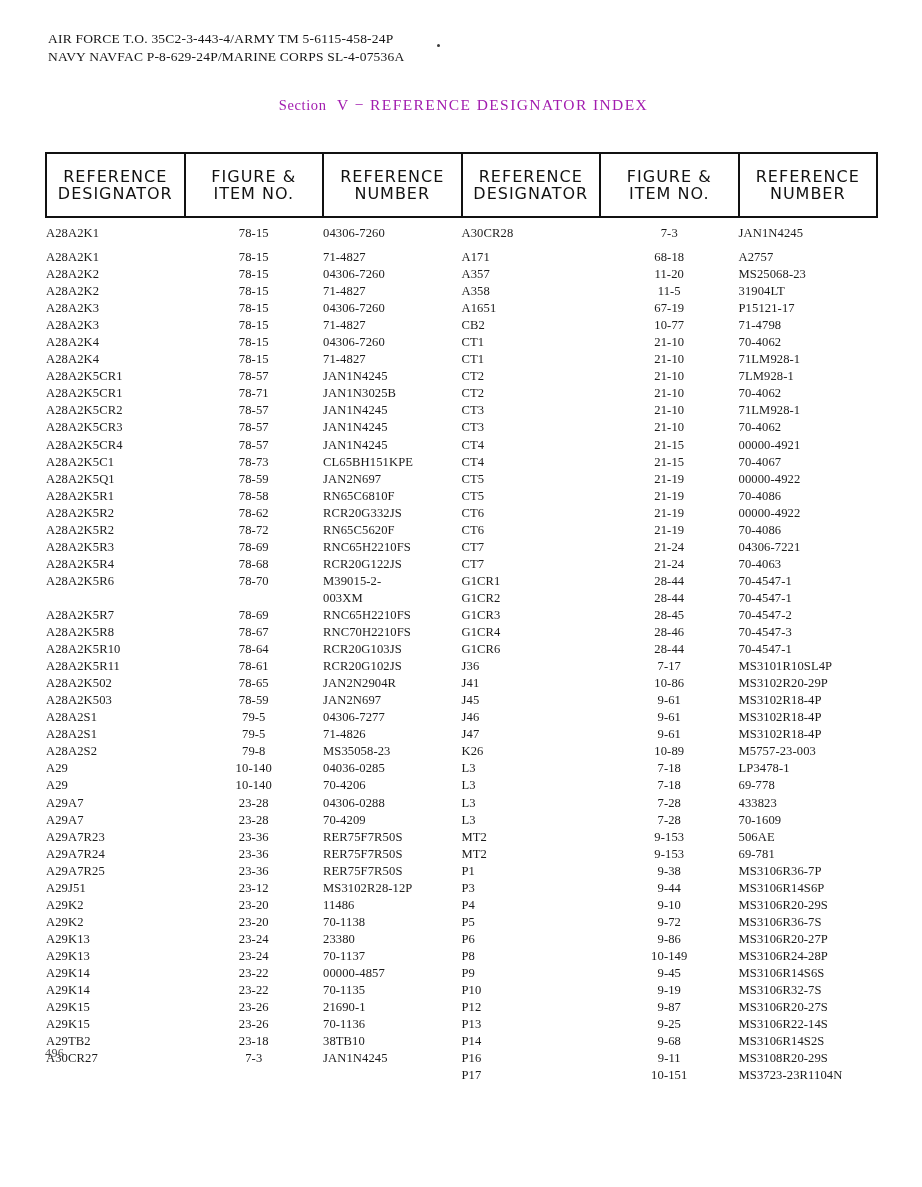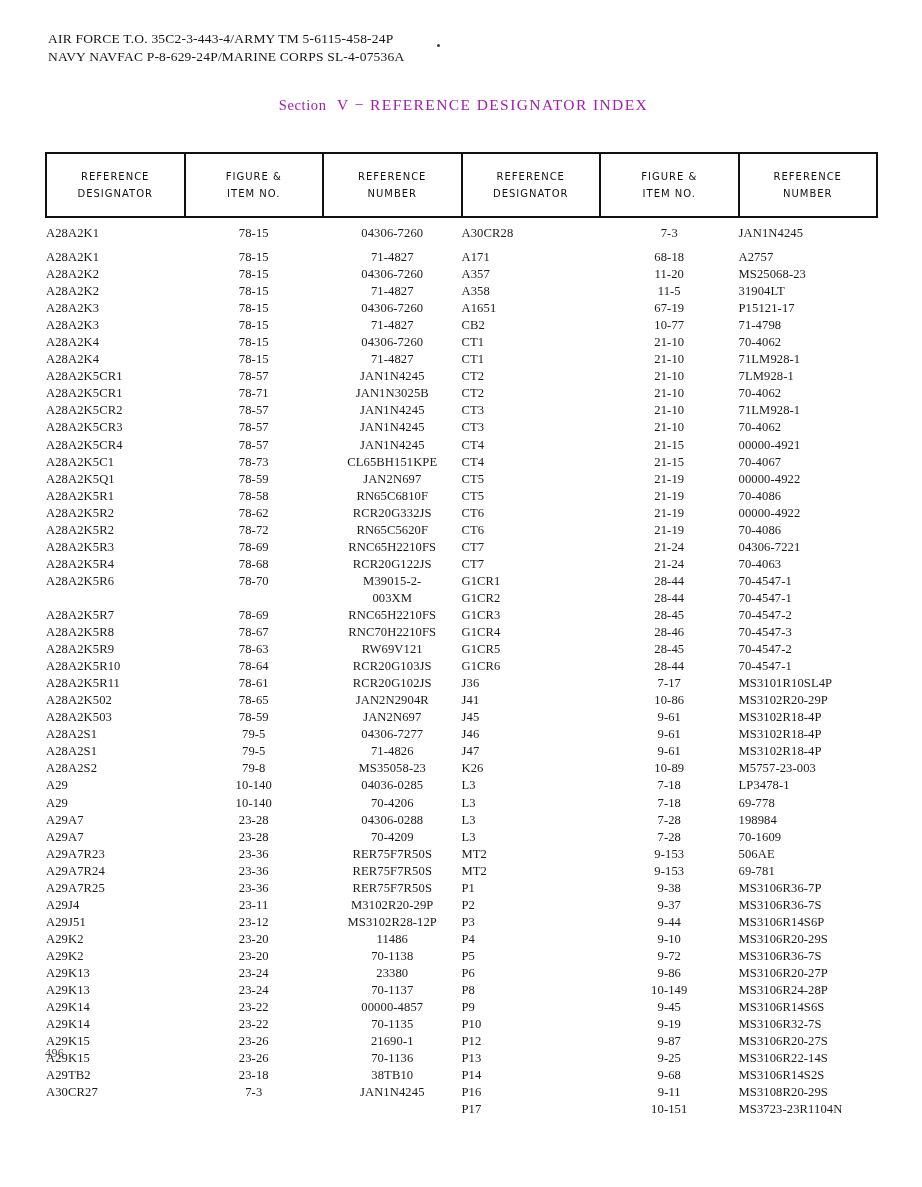--- a/index.html
+++ b/index.html
@@ -75,21 +75,21 @@
     width: 833px;
     table-layout: fixed;
   }
   table.idx thead th {
     border: 2px solid #111;
     height: 62px;
     vertical-align: middle;
     text-align: center;
     font-family: "DejaVu Sans", sans-serif;
     font-weight: 400;
-    font-size: 10px;
+    font-size: 16px;
     letter-spacing: 1.0px;
     line-height: 17px;
     color: #111;
     padding: 0;
   }
   table.idx thead th .h-line { display: block; white-space: nowrap; }
 
   table.idx tbody td {
     border: none;
     padding: 0;
@@ -97,21 +97,21 @@
     font-size: 12.6px;
     line-height: 17.05px;
     color: #1b1b1b;
     height: 17.05px;
     white-space: nowrap;
     letter-spacing: 0.1px;
   }
   
   .c-desL  { width: 138px; text-align: left;   padding-left: 10px; margin-left: 16px; }
   .c-figL  { width: 138px; text-align: center; padding-right: 14px; }
-  .c-numL  { width: 140px; text-align: center;   padding-left: 14px; }
+  .c-numL  { width: 140px; text-align: left;   padding-left: 14px; }
   .c-desR  { width: 138px; text-align: left;   padding-left: 12px; }
   .c-figR  { width: 138px; text-align: center; padding-right: 12px; }
   .c-numR  { width: 141px; text-align: left;   padding-left: 14px; }
 
   tbody tr.body-row td { vertical-align: top; }
   tbody tr.first-body-row td { padding-top: 7px; height: 24px; }
 
   
   .faded   { color: #5d5d5d; }
 
@@ -360,28 +360,20 @@
           </tr>
           <tr class="body-row">
             <td class="c-desL">A28A2K5R8</td>
             <td class="c-figL">78-67</td>
             <td class="c-numL">RNC70H2210FS</td>
             <td class="c-desR">G1CR4</td>
             <td class="c-figR faded">28-46</td>
             <td class="c-numR">70-4547-3</td>
           </tr>
           <tr class="body-row">
-            <td class="c-desL">A28A2K5R9</td>
-            <td class="c-figL">78-63</td>
-            <td class="c-numL">RW69V121</td>
-            <td class="c-desR">G1CR5</td>
-            <td class="c-figR faded">28-45</td>
-            <td class="c-numR">70-4547-2</td>
-          </tr>
-          <tr class="body-row">
             <td class="c-desL">A28A2K5R10</td>
             <td class="c-figL">78-64</td>
             <td class="c-numL">RCR20G103JS</td>
             <td class="c-desR">G1CR6</td>
             <td class="c-figR faded">28-44</td>
             <td class="c-numR">70-4547-1</td>
           </tr>
           <tr class="body-row">
             <td class="c-desL">A28A2K5R11</td>
             <td class="c-figL">78-61</td>
@@ -445,21 +437,21 @@
             <td class="c-desR">L3</td>
             <td class="c-figR faded">7-18</td>
             <td class="c-numR">69-778</td>
           </tr>
           <tr class="body-row">
             <td class="c-desL">A29A7</td>
             <td class="c-figL">23-28</td>
             <td class="c-numL">04306-0288</td>
             <td class="c-desR">L3</td>
             <td class="c-figR faded">7-28</td>
-            <td class="c-numR">198984</td>
+            <td class="c-numR">433823</td>
           </tr>
           <tr class="body-row">
             <td class="c-desL">A29A7</td>
             <td class="c-figL">23-28</td>
             <td class="c-numL">70-4209</td>
             <td class="c-desR">L3</td>
             <td class="c-figR faded">7-28</td>
             <td class="c-numR">70-1609</td>
           </tr>
           <tr class="body-row">
@@ -480,28 +472,20 @@
           </tr>
           <tr class="body-row">
             <td class="c-desL">A29A7R25</td>
             <td class="c-figL">23-36</td>
             <td class="c-numL">RER75F7R50S</td>
             <td class="c-desR">P1</td>
             <td class="c-figR faded">9-38</td>
             <td class="c-numR">MS3106R36-7P</td>
           </tr>
           <tr class="body-row">
-            <td class="c-desL">A29J4</td>
-            <td class="c-figL">23-11</td>
-            <td class="c-numL">M3102R20-29P</td>
-            <td class="c-desR">P2</td>
-            <td class="c-figR faded">9-37</td>
-            <td class="c-numR">MS3106R36-7S</td>
-          </tr>
-          <tr class="body-row">
             <td class="c-desL">A29J51</td>
             <td class="c-figL">23-12</td>
             <td class="c-numL">MS3102R28-12P</td>
             <td class="c-desR">P3</td>
             <td class="c-figR faded">9-44</td>
             <td class="c-numR">MS3106R14S6P</td>
           </tr>
           <tr class="body-row">
             <td class="c-desL">A29K2</td>
             <td class="c-figL">23-20</td>

